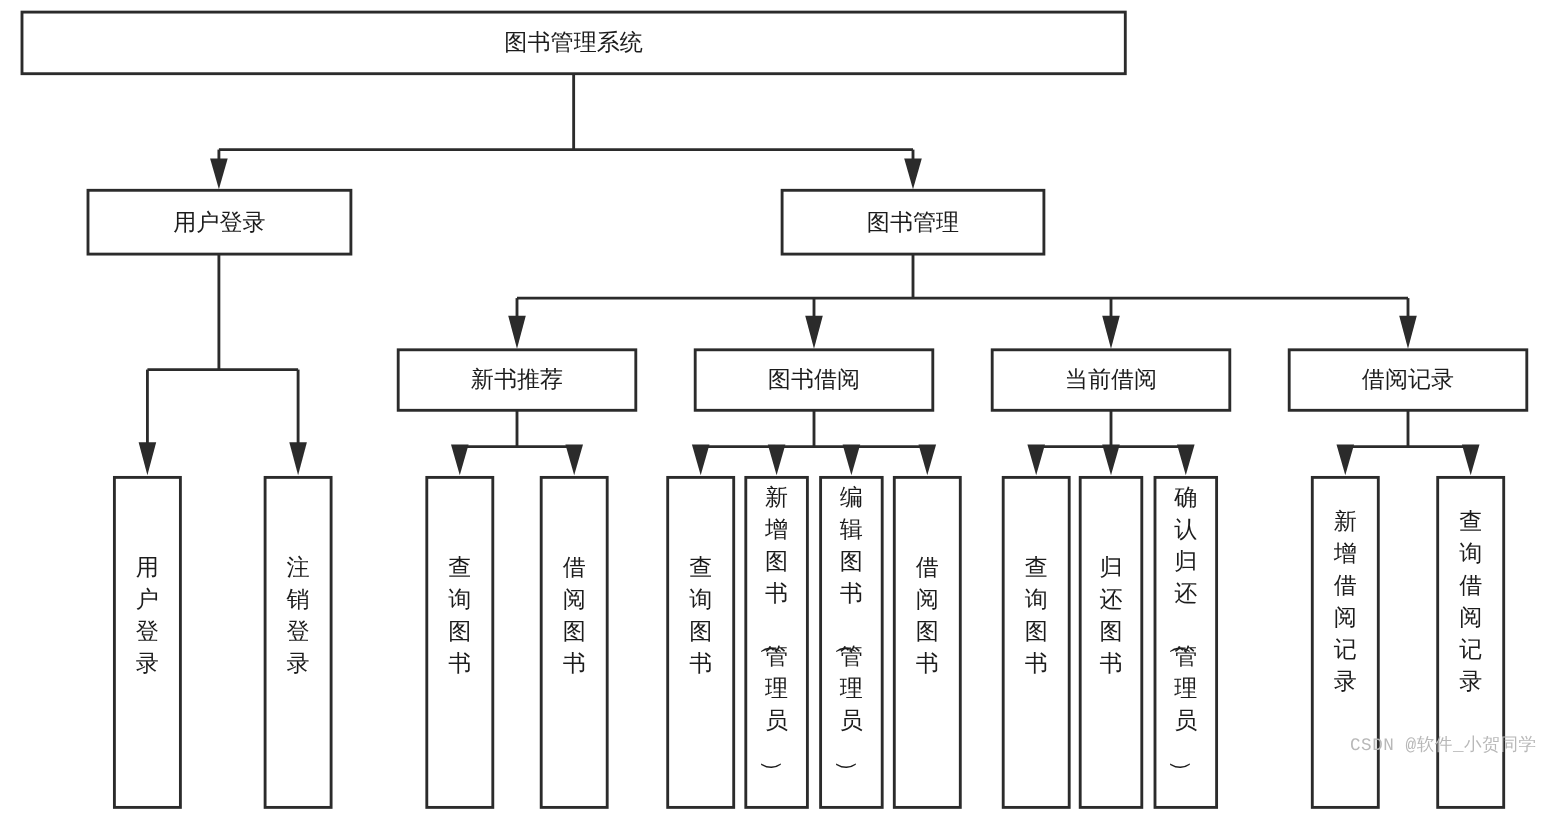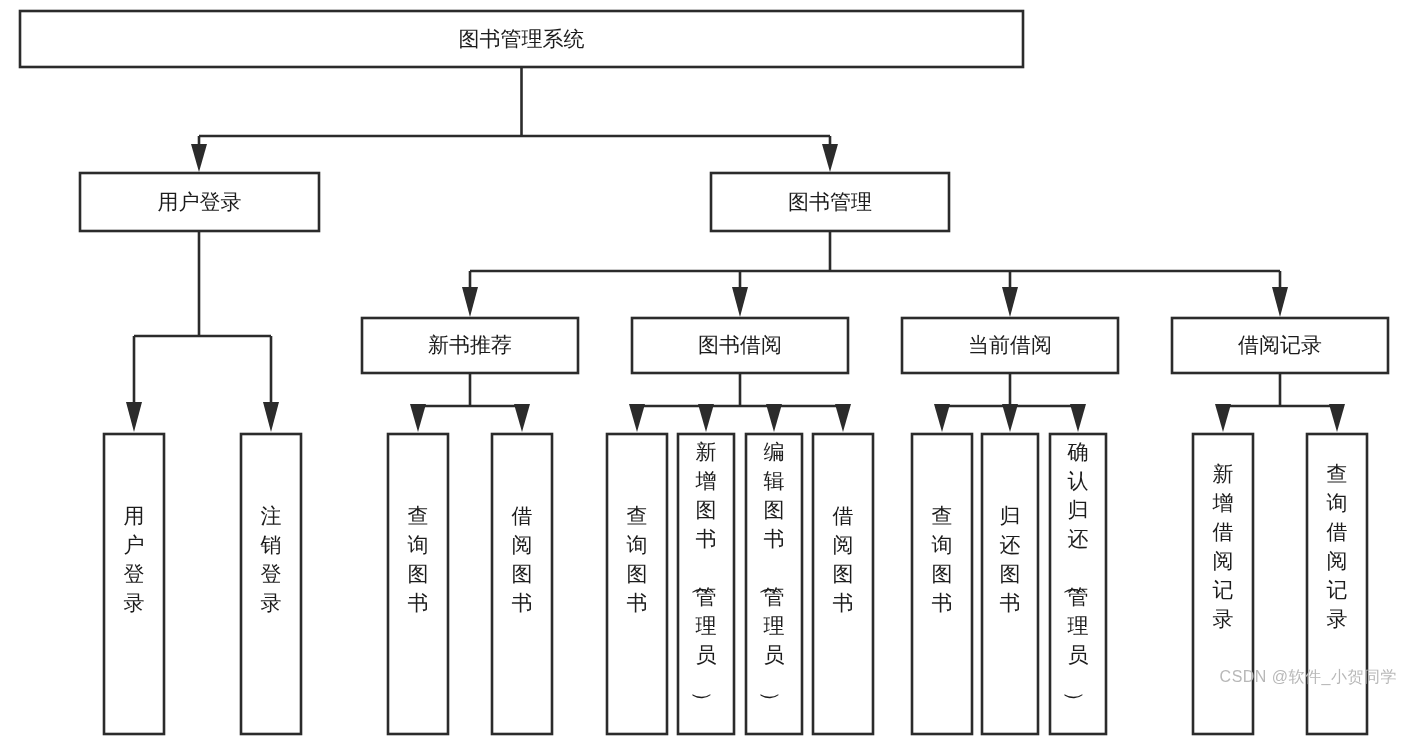--- a/index.html
+++ b/index.html
@@ -52,21 +52,21 @@
   .node-label-v {
     font-family: "DejaVu Sans", "Liberation Sans", sans-serif;
     font-size: 21px;
     fill: #1c1c1c;
     text-anchor: middle;
   }
   .watermark {
     position: absolute;
     right: 8px;
     bottom: 6px;
-    font-family: Liberation Sans, sans-serif;
+    font-family: Liberation Mono, monospace;
     font-size: 16px;
     color: #b8b8b8;
     letter-spacing: 0.5px;
     white-space: nowrap;
     user-select: none;
   }
 </style>
 </head>
 <body>
 

